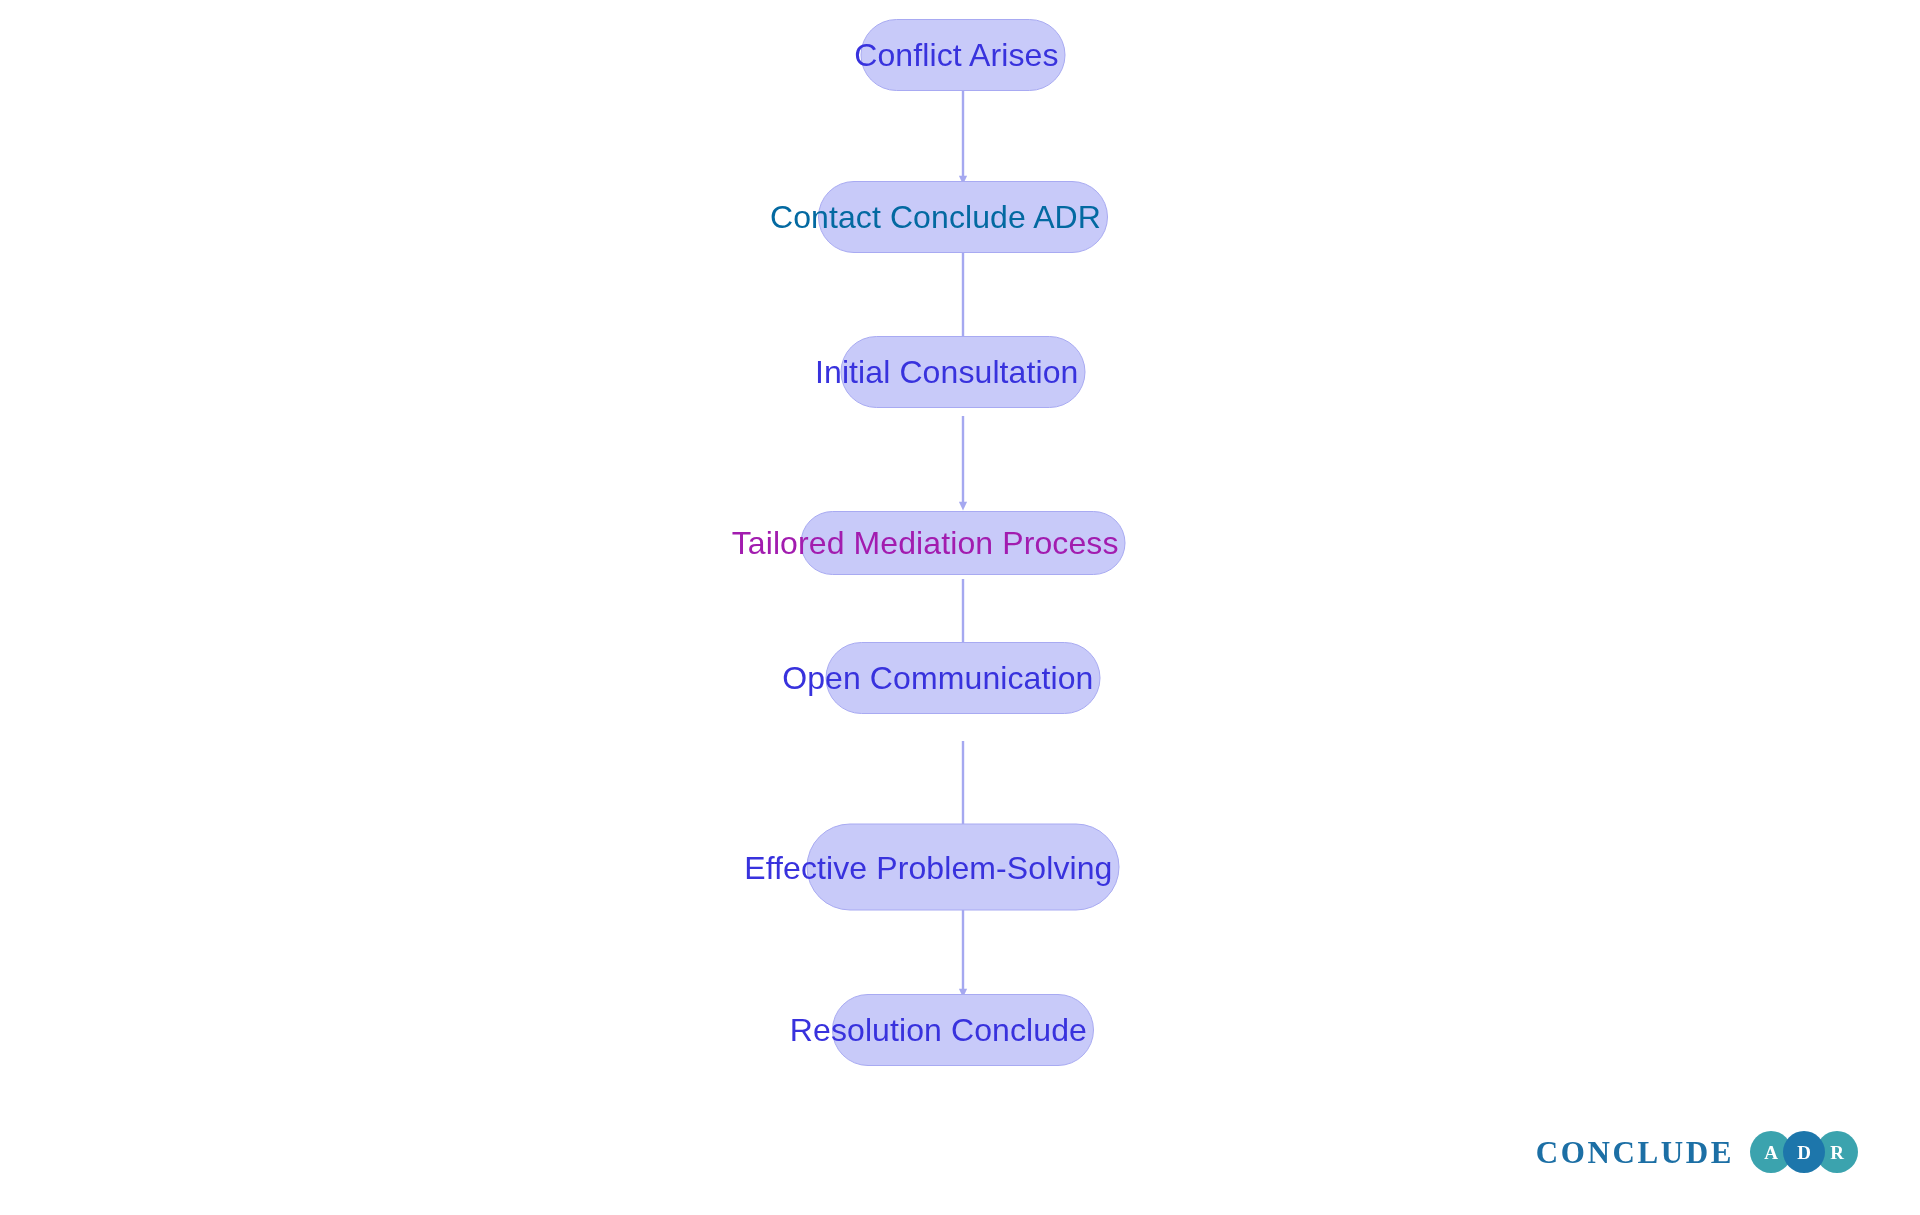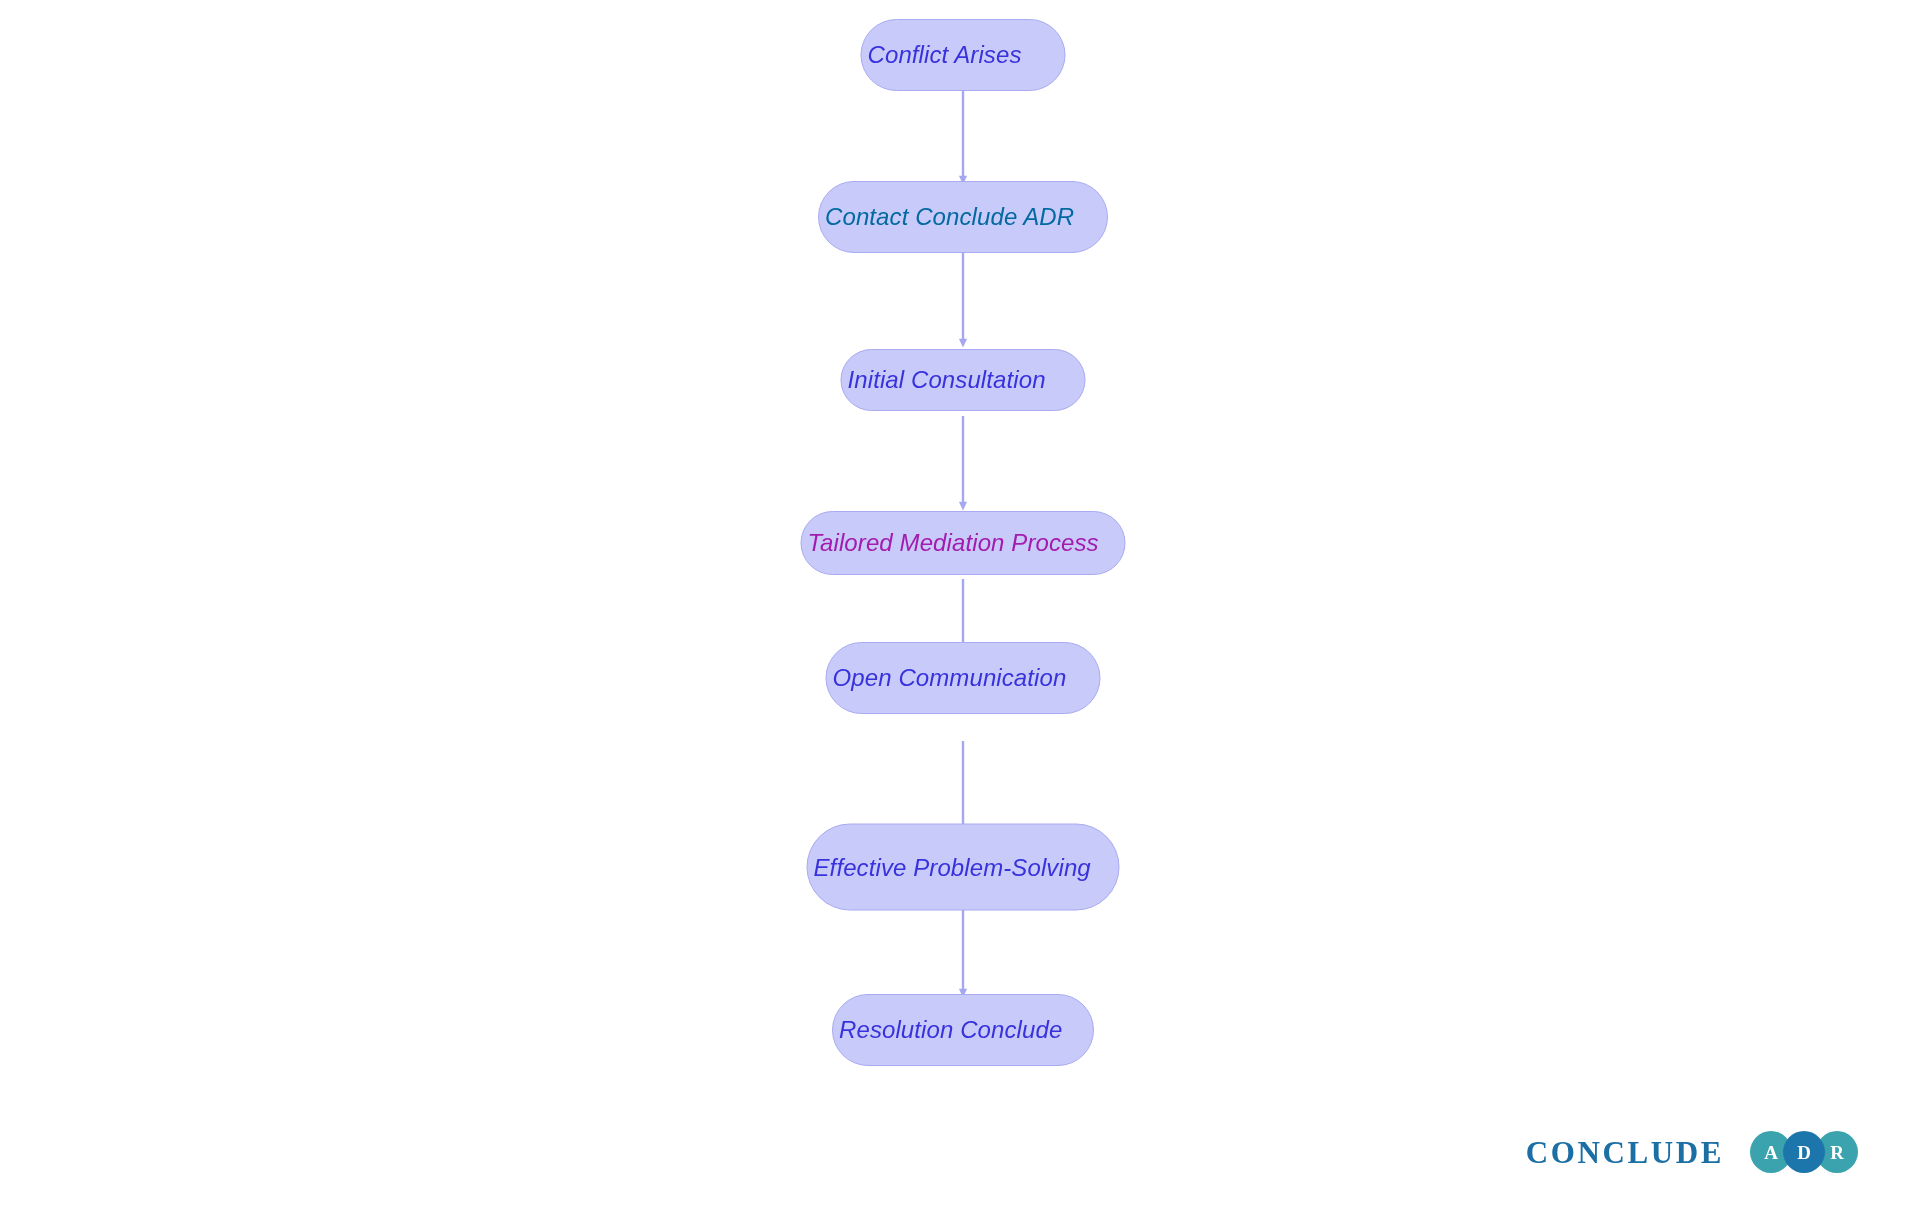--- a/index.html
+++ b/index.html
@@ -31,28 +31,27 @@
 
   .node {
     position: absolute;
     box-sizing: border-box;
     transform: translate(-50%, -50%);
     background: #c8caf9;
     border: 1.6px solid #a8aaf2;
     border-radius: 999px;
     display: flex;
     align-items: center;
-    justify-content: flex-start;
+    justify-content: flex-end;
     color: #3832dd;
-    font-size: 24px;
+    font-size: 32px;
     font-weight: 400;
     letter-spacing: 0.1px;
     white-space: nowrap;
     line-height: 1;
-    font-style: italic;
   }
 
   .node-label {
     display: block;
     padding: 0 6px;
   }
 
   .connector-layer {
     position: absolute;
     left: 0;
@@ -62,21 +61,21 @@
     pointer-events: none;
   }
 
   
   .logo {
     position: absolute;
     right: 62px;
     bottom: 42px;
     display: flex;
     align-items: center;
-    gap: 26px;
+    gap: 16px;
   }
   .logo-word {
     font-family: "Liberation Serif", serif;
     font-size: 31px;
     font-weight: 700;
     letter-spacing: 2.6px;
     color: #1c6fa5;
     line-height: 1;
   }
   .logo-circles {
@@ -121,21 +120,21 @@
           <line x1="963" y1="903" x2="963" y2="993" marker-end="url(#arrowhead)" stroke="#a5a8f0"></line>
         </g>
     </svg>
     <div id="node-group">
         <div class="node" style="left: 963px; top: 55px; width: 205px; height: 72px; background: rgb(200, 202, 249); border-color: rgb(168, 170, 242); color: rgb(56, 50, 221);">
           <span class="node-label">Conflict Arises</span>
         </div>
         <div class="node" style="left: 963px; top: 217px; width: 290px; height: 72px; background: rgb(200, 202, 249); border-color: rgb(168, 170, 242); color: #0369a1;">
           <span class="node-label">Contact Conclude ADR</span>
         </div>
-        <div class="node" style="left: 963px; top: 380px; width: 245px; height: 62px; background: rgb(200, 202, 249); border-color: rgb(168, 170, 242); color: rgb(56, 50, 221);">
+        <div class="node" style="left: 963px; top: 372px; width: 245px; height: 72px; background: rgb(200, 202, 249); border-color: rgb(168, 170, 242); color: rgb(56, 50, 221);">
           <span class="node-label">Initial Consultation</span>
         </div>
         <div class="node" style="left: 963px; top: 543px; width: 325px; height: 64px; background: rgb(200, 202, 249); border-color: rgb(168, 170, 242); color: #a21caf;">
           <span class="node-label">Tailored Mediation Process</span>
         </div>
         <div class="node" style="left: 963px; top: 678px; width: 275px; height: 72px; background: rgb(200, 202, 249); border-color: rgb(168, 170, 242); color: rgb(56, 50, 221);">
           <span class="node-label">Open Communication</span>
         </div>
         <div class="node" style="left: 963px; top: 867px; width: 313px; height: 87px; background: rgb(200, 202, 249); border-color: rgb(168, 170, 242); color: rgb(56, 50, 221);">
           <span class="node-label">Effective Problem-Solving</span>

